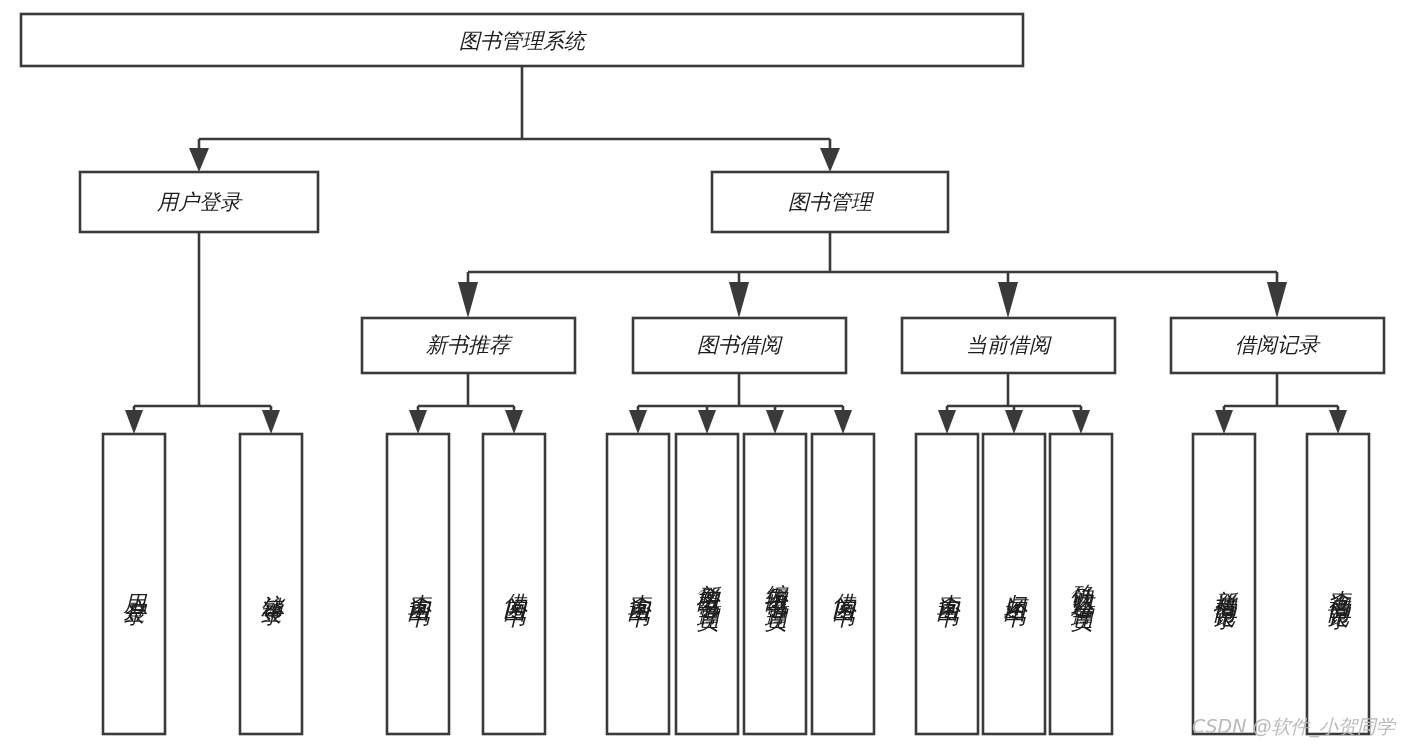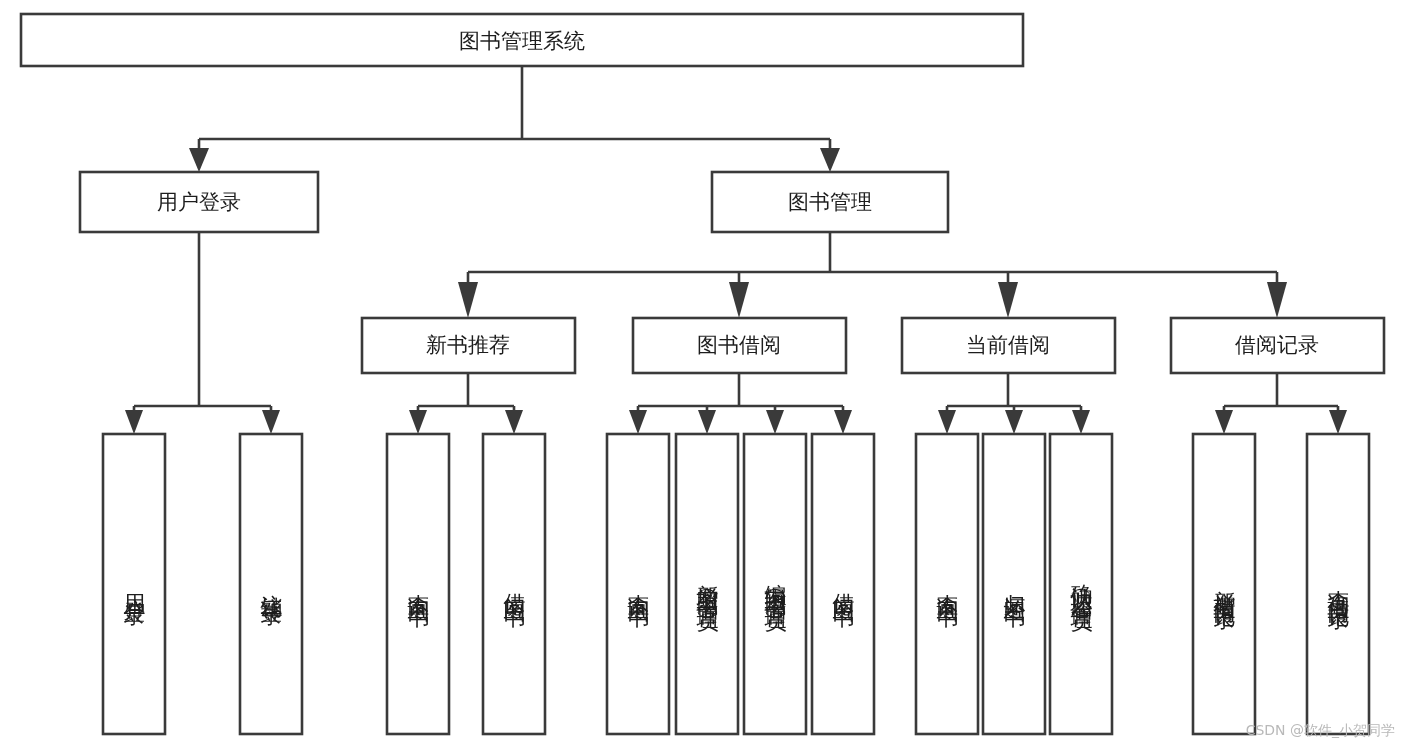--- a/index.html
+++ b/index.html
@@ -7,20 +7,21 @@
     padding: 0;
     background: #ffffff;
   }
   #page {
     position: relative;
     width: 1405px;
     height: 747px;
     background: #ffffff;
     font-family: "DejaVu Sans", "Liberation Sans", sans-serif;
     overflow: hidden;
+    font-style: italic;
   }
   svg.diagram {
     position: absolute;
     top: 0;
     left: 0;
     width: 1405px;
     height: 747px;
   }
   .node-rect {
     fill: #ffffff;
@@ -60,21 +61,21 @@
     color: #1d1d1d;
     letter-spacing: 4px;
     white-space: nowrap;
     text-align: center;
   }
   .watermark {
     position: absolute;
     right: 10px;
     bottom: 7px;
     font-family: "DejaVu Sans", "Liberation Sans", sans-serif;
-    font-size: 14px;
+    font-size: 19px;
     color: #b9b9b9;
     white-space: nowrap;
   }
 </style>
 </head>
 <body>
 
 <div id="page">
 
   <svg class="diagram" viewBox="0 0 1405 747">

